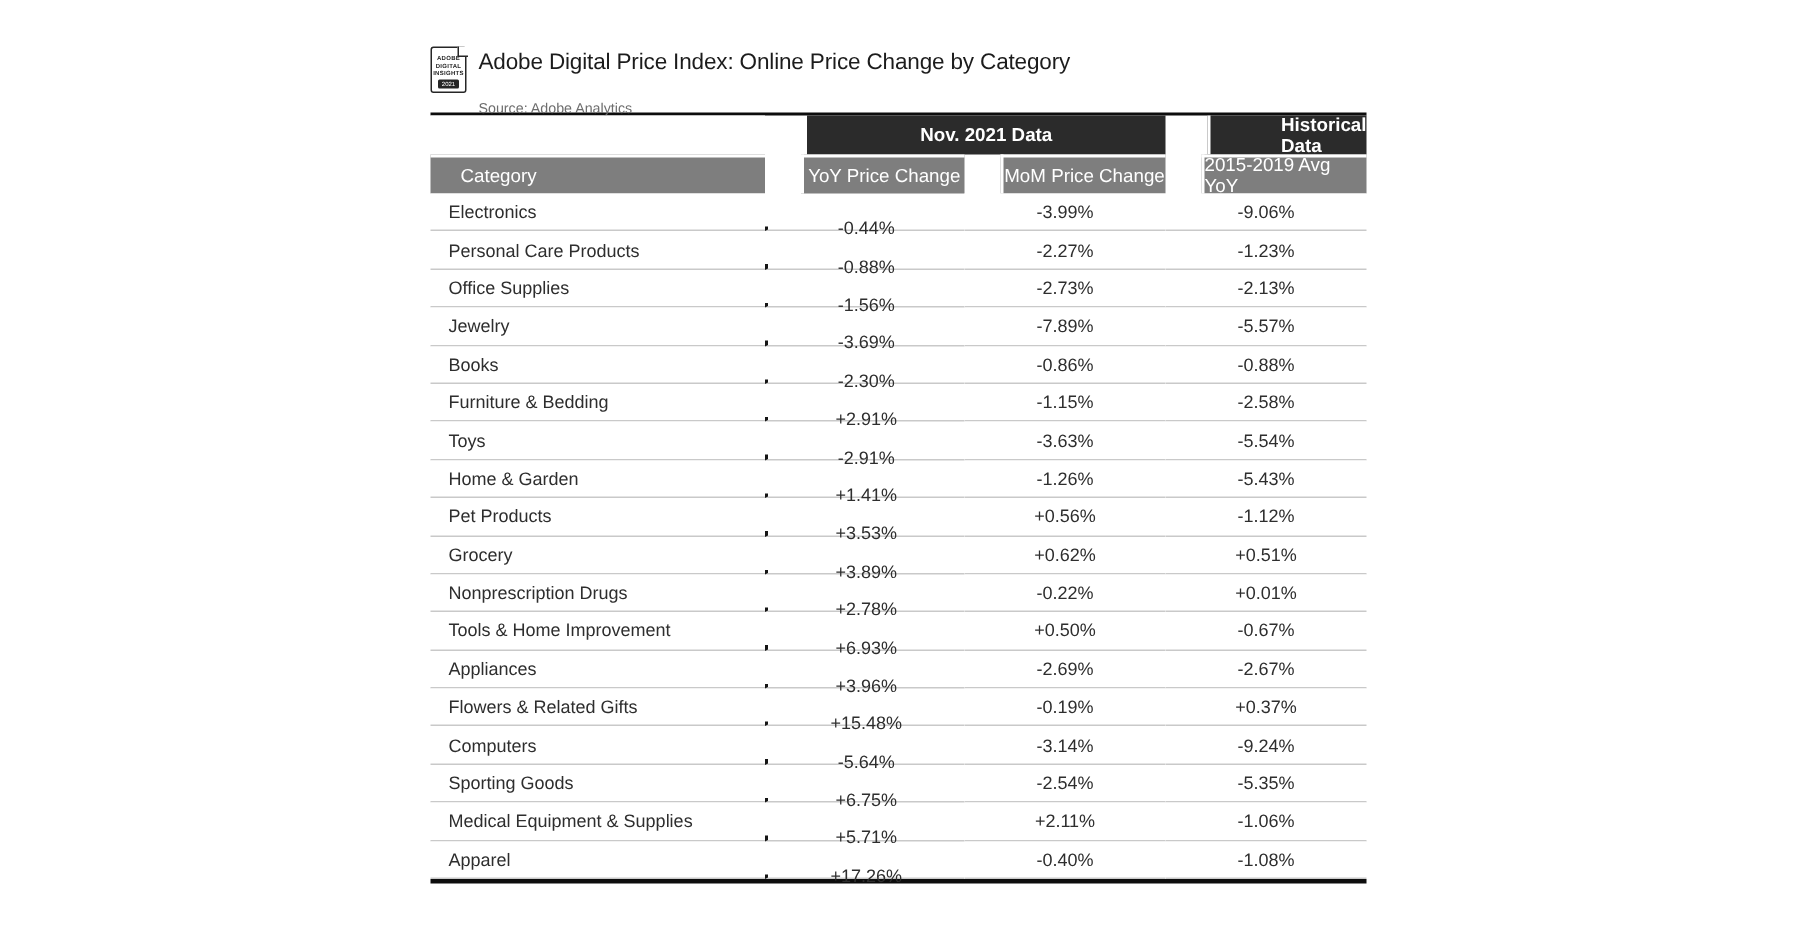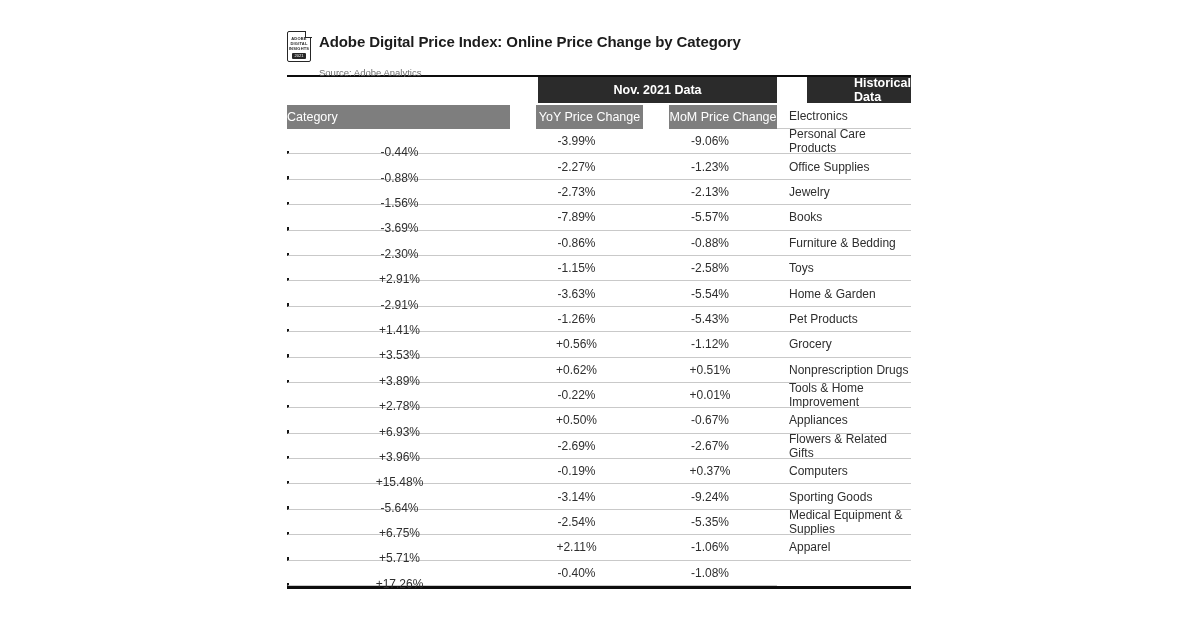--- a/index.html
+++ b/index.html
@@ -62,21 +62,21 @@
     background: #262626;
     color: #ffffff;
     font-size: 4px;
     line-height: 6px;
     padding: 0 3px;
     border-radius: 1px;
   }
   .titles { padding-top: 2px; }
   .title {
     font-size: 15px;
-    font-weight: bold;
+    font-weight: normal;
     color: #1c1c1c;
     letter-spacing: -0.1px;
     line-height: 17px;
   }
   .source {
     font-size: 9.5px;
     color: #6e6e6e;
     margin-top: 17px;
   }
 
@@ -109,21 +109,21 @@
   .cell-group-hist { grid-column: 4; border-left: 2px solid #ffffff; padding-left: 47px; }
   
   .cell-colhead {
     background: #7e7e7e;
     color: #ffffff;
     font-size: 12.5px;
     border-top: 2px solid #ffffff;
   }
   .cell-colhead.first {
     justify-content: flex-start;
-    padding-left: 0;
+    padding-left: 20px;
     text-align: right;
   }
   .cell-colhead.divided { border-left: 2px solid #ffffff; margin-left: 24px; }
   
   .row { display: contents; }
   .cell-body {
     font-size: 12px;
     color: #2e2e2e;
     border-bottom: 1px solid #c9c9c9;
     background: #ffffff;
@@ -154,20 +154,21 @@
 
   <div class="price-table">
 
     <div class="cell cell-spacer"></div>
     <div class="cell cell-group cell-group-nov">Nov. 2021 Data</div>
     <div class="cell cell-group cell-group-hist">Historical Data</div>
 
     <div class="cell cell-colhead first">Category</div>
     <div class="cell cell-colhead divided">YoY Price Change</div>
     <div class="cell cell-colhead divided">MoM Price Change</div>
+    <div class="cell cell-colhead divided">2015-2019 Avg YoY</div>
 
   <div class="row">
     <div class="cell cell-body cell-category">Electronics</div>
     <div class="cell cell-body cell-yoy">-0.44%</div>
     <div class="cell cell-body">-3.99%</div>
     <div class="cell cell-body">-9.06%</div>
   </div>
 
   <div class="row">
     <div class="cell cell-body cell-category">Personal Care Products</div>

